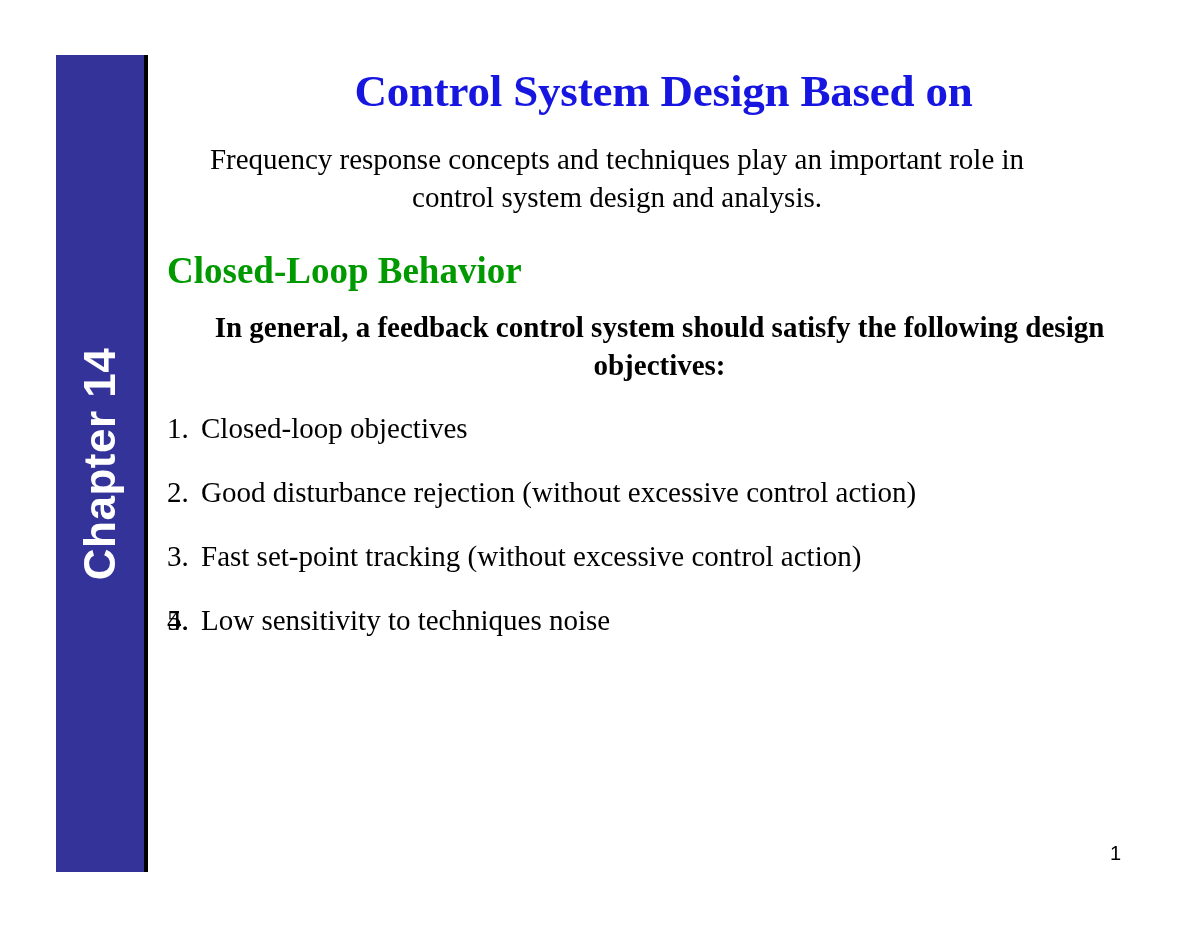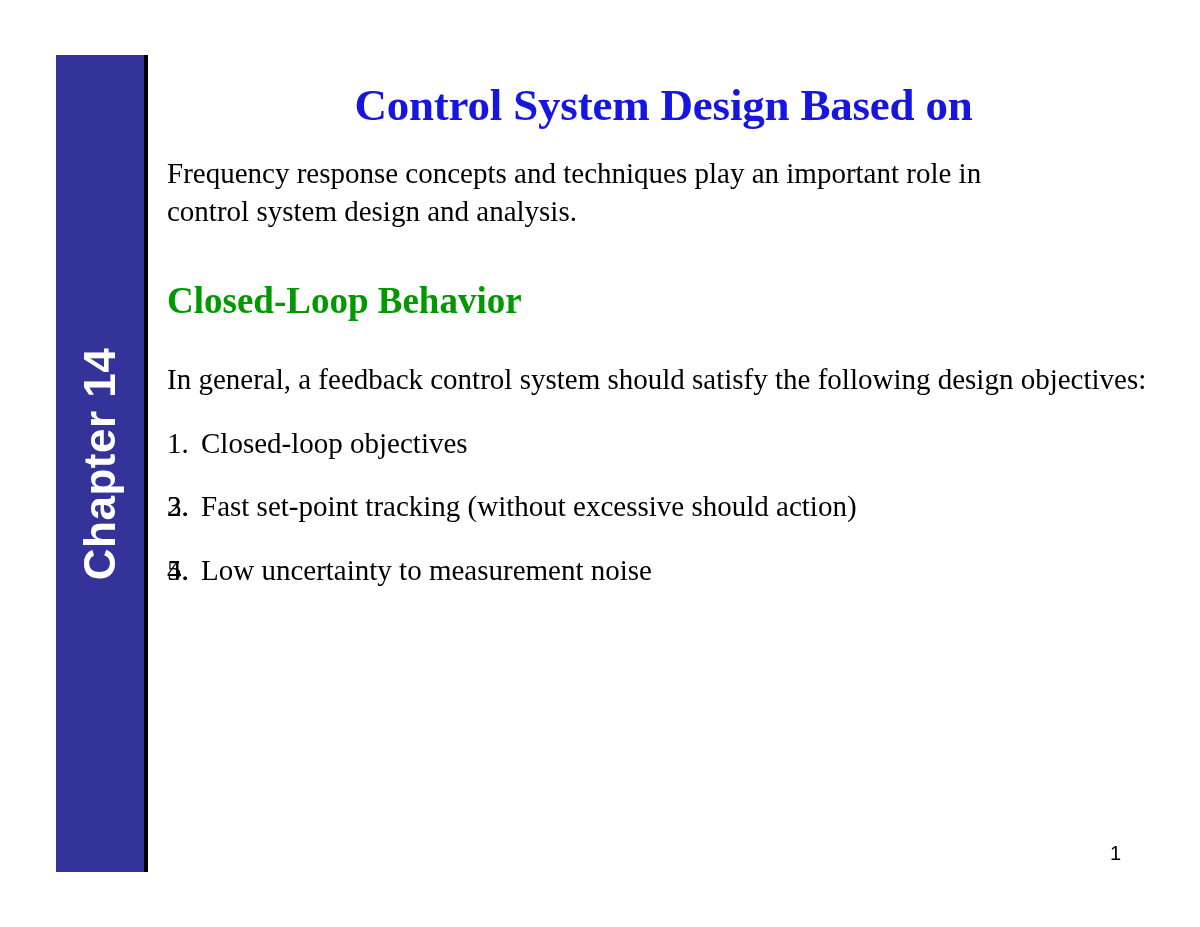--- a/index.html
+++ b/index.html
@@ -50,59 +50,60 @@
     font-weight: bold;
     font-size: 44px;
     letter-spacing: 0.5px;
     line-height: 1;
   }
 
   
   #content {
     position: absolute;
     left: 167px;
-    top: 78px;
+    top: 64px;
     width: 993px;
   }
 
   #slide-title {
     color: #1616e0;
     font-family: "Liberation Serif", "DejaVu Serif", serif;
     font-weight: bold;
     font-size: 45px;
     line-height: 1.23;
     text-align: center;
     margin: 0 0 16px 0;
     letter-spacing: -0.2px;
   }
   #slide-title .tline { display: block; }
 
   .body-para {
     color: #000000;
     font-size: 29px;
     line-height: 1.3;
     margin: 0;
-    text-align: left;
+    text-align: center;
   }
   #intro-paragraph {
     margin-top: 22px;
     width: 900px;
   }
 
   #section-heading {
     color: #009900;
     font-weight: bold;
     font-size: 37px;
     line-height: 1.2;
-    margin: 48px 0 0 0;
+    margin: 32px 0 0 0;
   }
 
   #objectives-intro {
-    margin-top: 38px;
+    margin-top: 16px;
     width: 985px;
+    font-weight: bold;
   }
 
   #objectives-list {
     list-style: none;
     margin: 26px 0 0 0;
     padding: 0;
   }
   #objectives-list li {
     position: relative;
     padding-left: 34px;
@@ -154,31 +155,32 @@
 
     <p id="objectives-intro" class="body-para">In general, a feedback control system should satisfy the following design objectives:</p>
 
     <ol id="objectives-list">
       <li>
         <span class="num">1.</span>
         <span class="txt">Closed-loop objectives</span>
       </li>
       <li>
         <span class="num">2.</span>
+        <span class="txt">Good disturbance rejection (without excessive control action)</span>
       </li>
       <li>
         <span class="num">3.</span>
-        <span class="txt">Fast set-point tracking (without excessive should action)</span>
+        <span class="txt">Fast set-point tracking (without excessive control action)</span>
       </li>
       <li>
         <span class="num">4.</span>
       </li>
       <li>
         <span class="num">5.</span>
-        <span class="txt">Low uncertainty to measurement noise</span>
+        <span class="txt">Low sensitivity to techniques noise</span>
       </li>
     </ol>
 
   </div>
 
   <div id="page-number">1</div>
 
 </div>
 
 </body></html>

